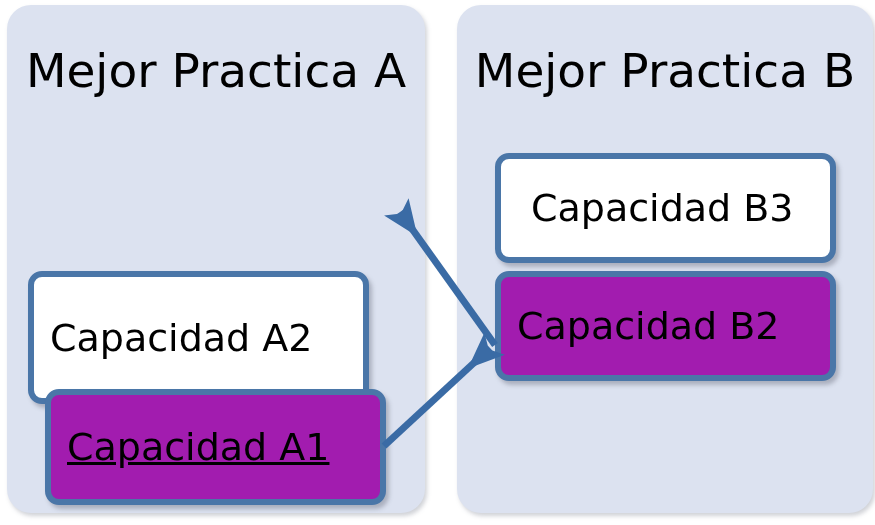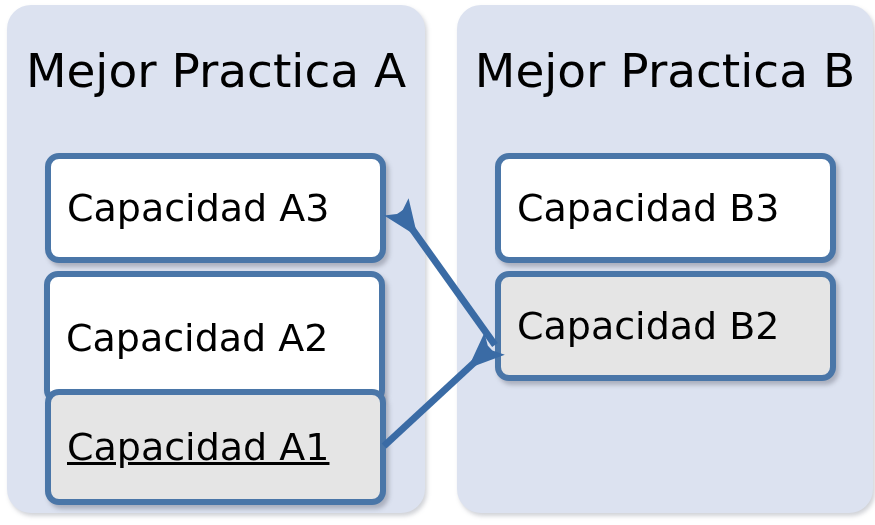--- a/index.html
+++ b/index.html
@@ -50,37 +50,37 @@
   .cap-box {
     position: absolute;
     box-sizing: border-box;
     border: 6px solid #4a76a8;
     border-radius: 14px;
     box-shadow: 3px 4px 4px rgba(110,115,130,0.45);
     display: flex;
     align-items: center;
   }
   .cap-box.fill-white { background: #ffffff; }
-  .cap-box.fill-salmon { background: #e5e5e5; }
+  .cap-box.fill-salmon { background: #a21caf; }
 
   .cap-label {
     font-size: 38px;
     line-height: 42px;
     color: #000000;
     white-space: nowrap;
     padding-left: 16px;
   }
 
   
   #box-a3 { left: 45px; top: 153px; width: 341px; height: 110px; }
-  #box-a2 { left: 44px; top: 271px; width: 341px; height: 133px; text-align: center; }
+  #box-a2 { left: 28px; top: 271px; width: 341px; height: 133px; text-align: center; }
   #box-a1 { left: 45px; top: 389px; width: 341px; height: 116px; text-decoration: underline; }
 
   
-  #box-b3 { left: 495px; top: 153px; width: 341px; height: 110px; }
+  #box-b3 { left: 495px; top: 153px; width: 341px; height: 110px; padding-left: 14px; }
   #box-b2 { left: 495px; top: 271px; width: 341px; height: 110px; }
   #box-b1 { left: 495px; top: 389px; width: 341px; height: 110px; }
 
   
   #arrow-layer {
     position: absolute;
     left: 0;
     top: 0;
     width: 875px;
     height: 525px;
@@ -93,23 +93,20 @@
 <div id="diagram">
 
   <div class="panel" id="panel-a">
     <div class="panel-title">Mejor Practica A</div>
   </div>
 
   <div class="panel" id="panel-b">
     <div class="panel-title">Mejor Practica B</div>
   </div>
 
-  <div class="cap-box fill-white" id="box-a3">
-    <span class="cap-label">Capacidad A3</span>
-  </div>
 
   <div class="cap-box fill-white" id="box-a2">
     <span class="cap-label">Capacidad A2</span>
   </div>
 
   <div class="cap-box fill-salmon" id="box-a1">
     <span class="cap-label">Capacidad A1</span>
   </div>
 
   <div class="cap-box fill-white" id="box-b3">

